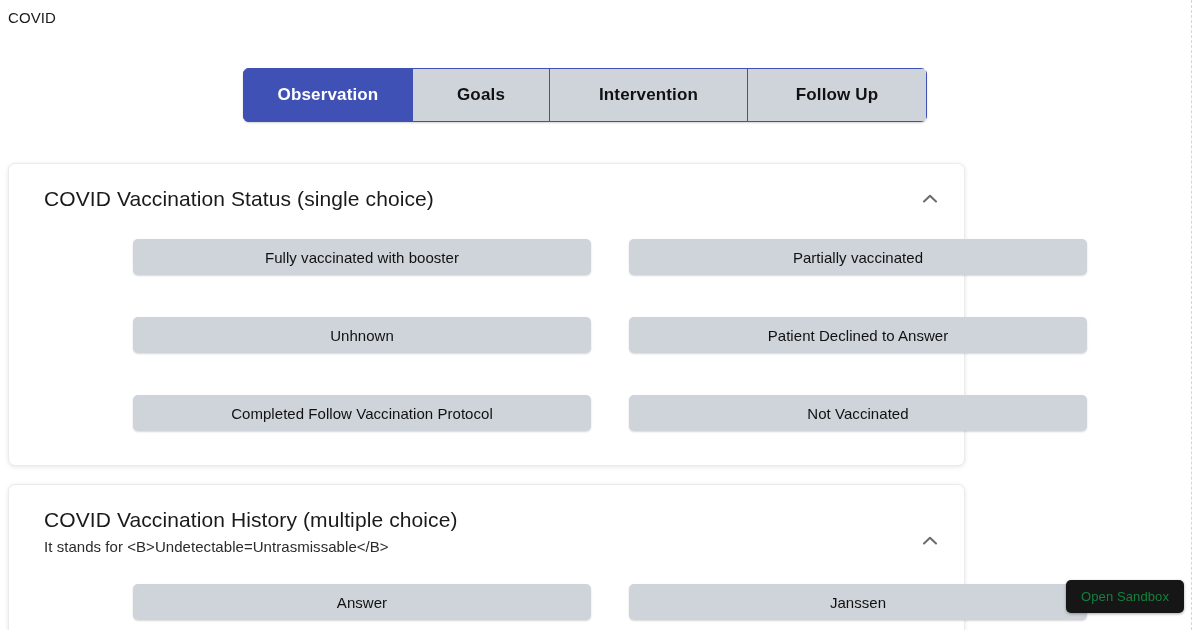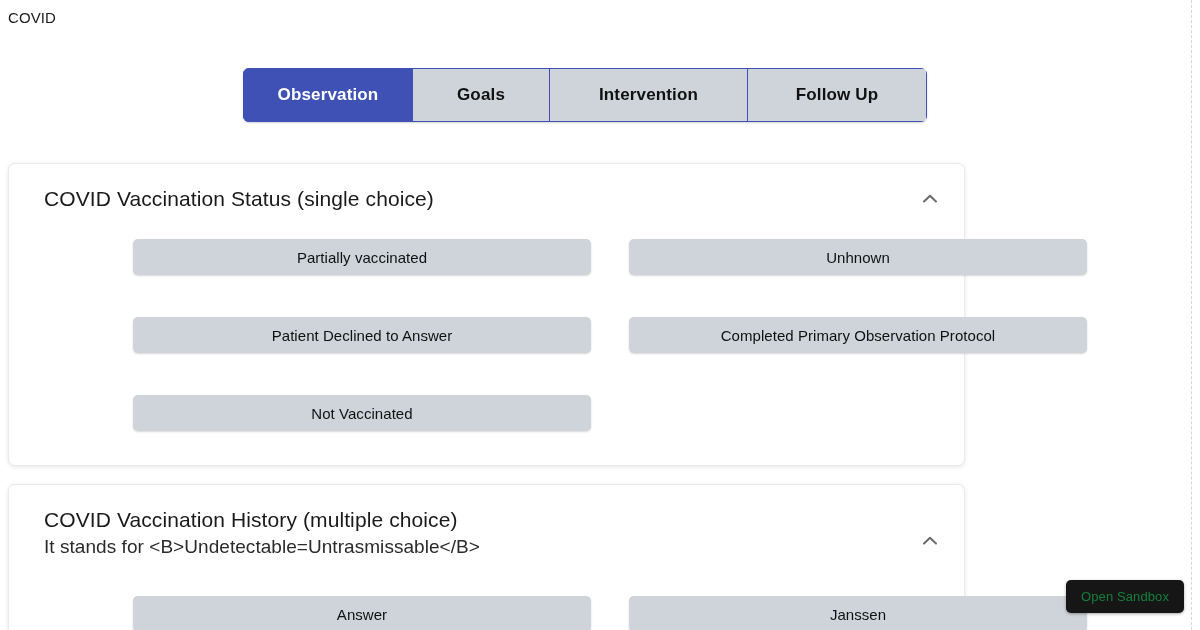--- a/index.html
+++ b/index.html
@@ -99,24 +99,24 @@
   }
   .card-title {
     font-size: 21px;
     line-height: 26px;
     color: #1a1a1a;
     font-weight: normal;
     margin: 0;
     letter-spacing: 0.1px;
   }
   .card-subtitle {
-    font-size: 19px;
+    font-size: 15px;
     line-height: 20px;
     color: #2b2b2b;
-    margin: 4px 0 12px 0;
+    margin: 4px 0 0 0;
     letter-spacing: 0.05px;
   }
 
   .collapse-btn {
     position: absolute;
     right: 22px;
     top: 22px;
     width: 24px;
     height: 24px;
     display: flex;
@@ -190,24 +190,25 @@
   <section class="card card-1">
     <div class="card-head">
       <h2 class="card-title">COVID Vaccination Status (single choice)</h2>
       <button class="collapse-btn" aria-label="collapse">
         <svg width="14" height="9" viewBox="0 0 14 9">
           <path d="M1 7.5 L7 1.8 L13 7.5" fill="none" stroke="#6b6b6b" stroke-width="2" stroke-linecap="round" stroke-linejoin="round"></path>
         </svg>
       </button>
     </div>
     <div class="options">
+      <button class="option">Fully vaccinated with booster</button>
       <button class="option">Partially vaccinated</button>
       <button class="option">Unhnown</button>
       <button class="option">Patient Declined to Answer</button>
-      <button class="option">Completed Primary Observation Protocol</button>
+      <button class="option">Completed Follow Vaccination Protocol</button>
       <button class="option">Not Vaccinated</button>
     </div>
   </section>
 
   <section class="card card-2">
     <div class="card-head">
       <h2 class="card-title">COVID Vaccination History (multiple choice)</h2>
       <p class="card-subtitle">It stands for &lt;B&gt;Undetectable=Untrasmissable&lt;/B&gt;</p>
       <button class="collapse-btn" aria-label="collapse">
         <svg width="14" height="9" viewBox="0 0 14 9">

